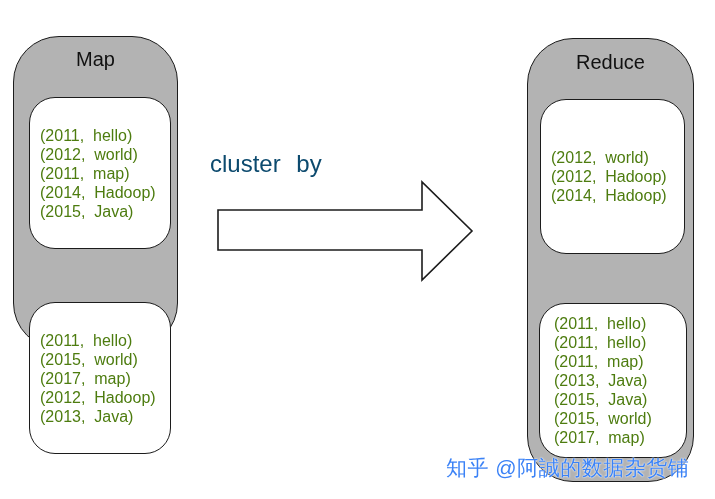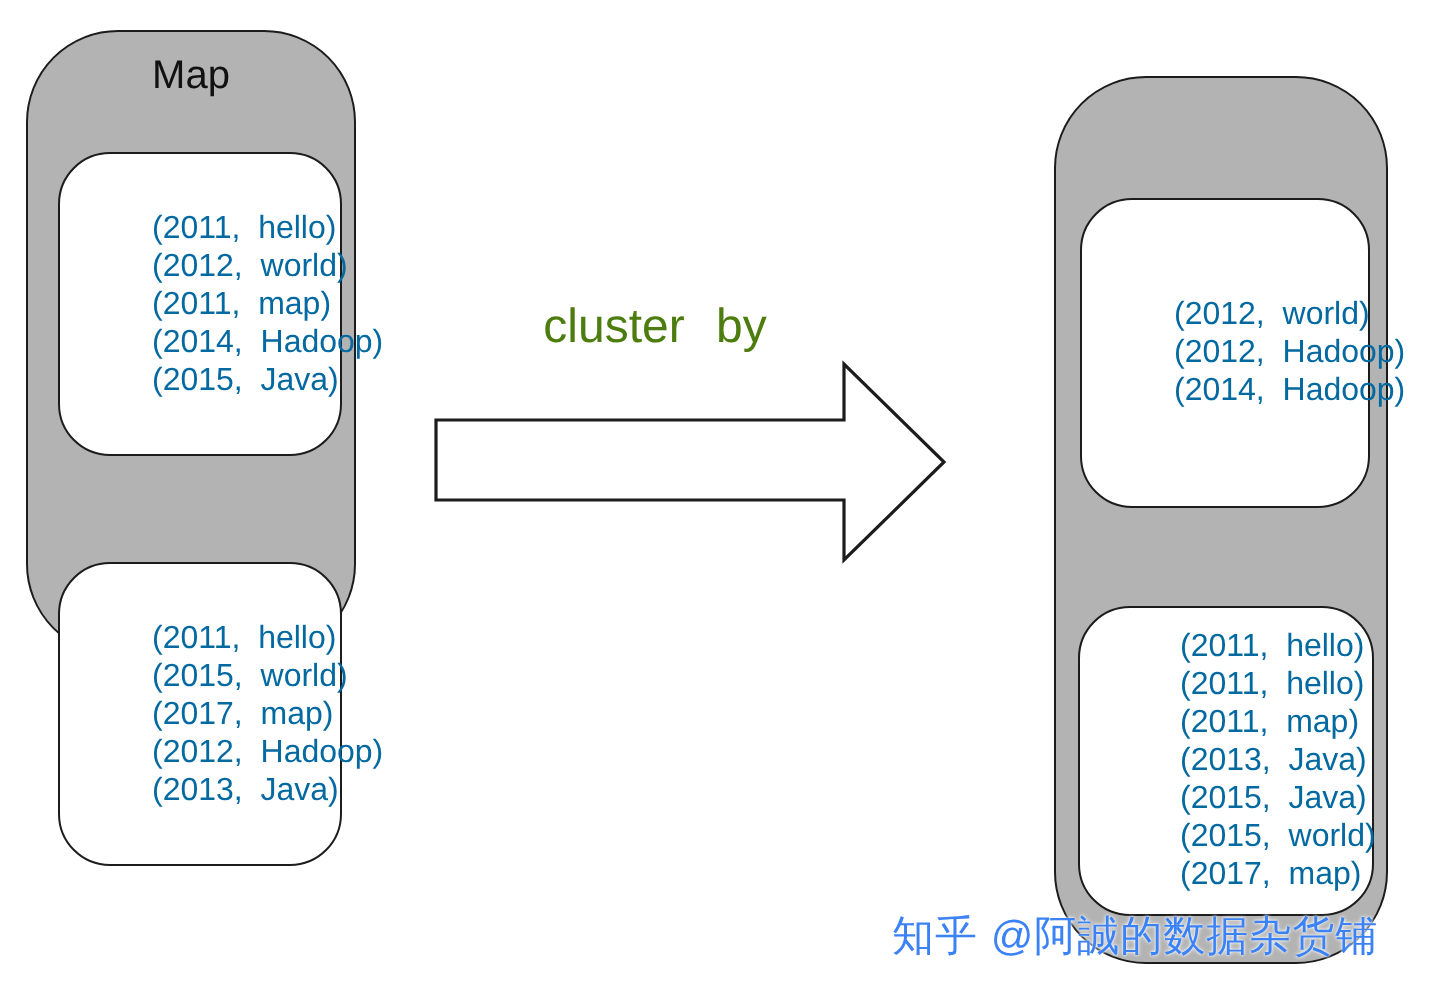--- a/index.html
+++ b/index.html
@@ -12,21 +12,21 @@
     font-family: "Liberation Sans", "DejaVu Sans", sans-serif;
     color: #1a1a1a;
   }
   .container {
     position: absolute;
     background: #b3b3b3;
     border: 1.5px solid #1c1c1c;
     border-radius: 46px;
     box-sizing: border-box;
   }
-  .container.map    { left: 13px;  top: 15px; width: 165px; height: 313px; }
+  .container.map    { left: 13px;  top: 36px; width: 165px; height: 313px; }
   .container.reduce { left: 527px; top: 38px; width: 167px; height: 444px; }
   .col-title {
     position: absolute;
     left: 0; right: 0;
     text-align: center;
     font-size: 20px;
     color: #111111;
   }
   .map .col-title    { top: 11px; }
   .reduce .col-title { top: 12px; }
@@ -42,30 +42,28 @@
     padding-left: 10px;
   }
   .map .box-1    { left: 15px; top: 60px;  width: 142px; height: 152px; }
   .map .box-2    { left: 15px; top: 265px; width: 142px; height: 152px; }
   .reduce .box-1 { left: 12px; top: 60px;  width: 145px; height: 155px; }
   .reduce .box-2 { left: 11px; top: 264px; width: 148px; height: 155px; padding-left: 14px; }
   .tuple-line {
     font-size: 16px;
     line-height: 19px;
     white-space: pre;
-    color: #0369a1;
-    margin-left: 36px;
+    color: #4d7c0f;
   }
   .arrow-label {
     position: absolute;
     left: 210px; top: 150px; width: 235px;
-    text-align: center;
     font-size: 24px;
     word-spacing: 9px;
-    color: #4d7c0f;
+    color: #0c4a6e;
   }
   .arrow-svg { position: absolute; left: 215px; top: 178px; }
   .watermark {
     position: absolute;
     left: 446px; top: 454px;
     font-size: 21px;
     letter-spacing: 0.5px;
     white-space: nowrap;
     color: #3b82f6;
     text-shadow: 0 0 2px #ffffff, 0 0 1px #ffffff;
@@ -95,20 +93,21 @@
       <div class="tuple-line">(2013,  Java)</div>
     </div>
   </div>
 
   <div class="arrow-label">cluster by</div>
   <svg class="arrow-svg" width="262" height="106" viewBox="0 0 262 106">
     <polygon points="3,32 207,32 207,4 257,53 207,102 207,72 3,72" fill="#ffffff" stroke="#1c1c1c" stroke-width="1.6" stroke-linejoin="miter"></polygon>
   </svg>
 
   <div class="container reduce">
+    <div class="col-title">Reduce</div>
 
     <div class="tuple-box box-1">
       <div class="tuple-line">(2012,  world)</div>
       <div class="tuple-line">(2012,  Hadoop)</div>
       <div class="tuple-line">(2014,  Hadoop)</div>
     </div>
 
     <div class="tuple-box box-2">
       <div class="tuple-line">(2011,  hello)</div>
       <div class="tuple-line">(2011,  hello)</div>

